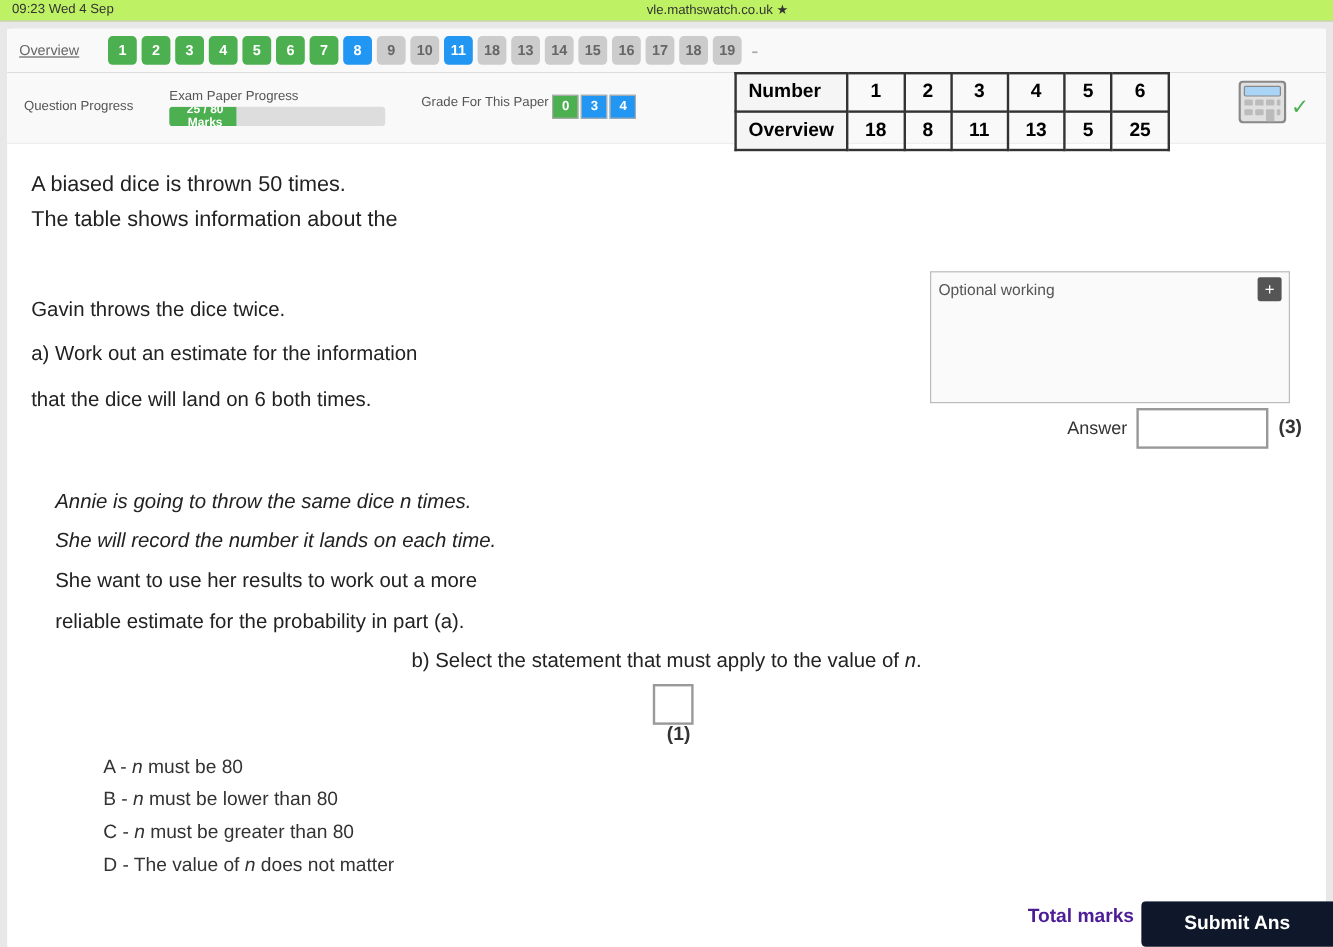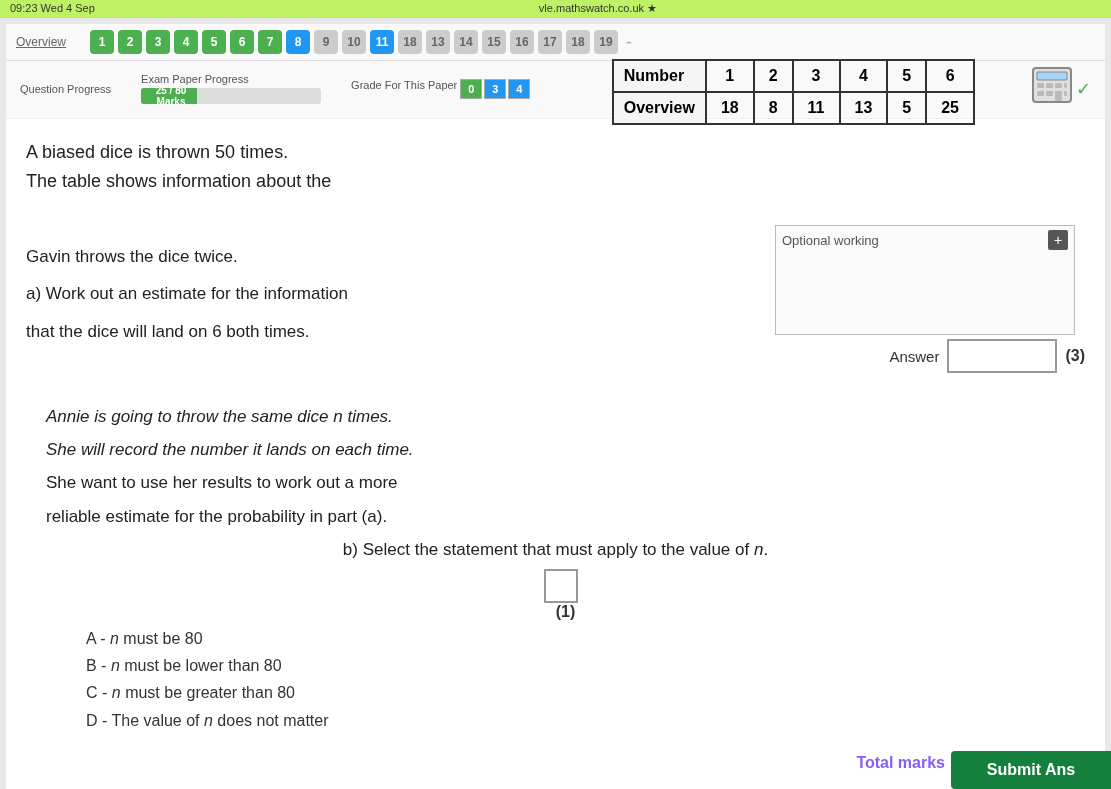--- a/index.html
+++ b/index.html
@@ -227,25 +227,25 @@
     .option-item {
       font-size: 16px;
       color: #333;
       line-height: 1.7;
     }
     .total-marks {
       float: right;
       margin-right: 30px;
       font-size: 16px;
       font-weight: bold;
-      color: #8b5cf6;
+      color: #4c1d95;
       margin-top: 10px;
     }
     .submit-bar {
-      background: #15803d;
+      background: #0f172a;
       color: white;
       text-align: center;
       padding: 10px;
       font-size: 16px;
       font-weight: bold;
       cursor: pointer;
       position: fixed;
       bottom: 0;
       right: 0;
       width: 160px;

